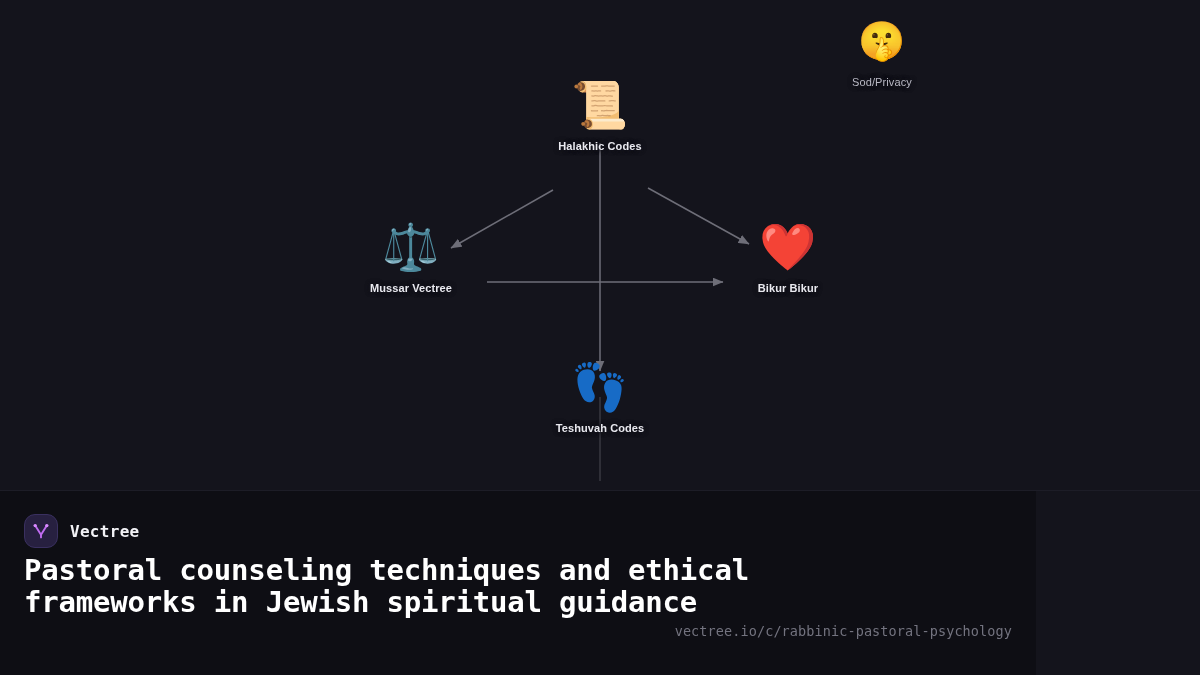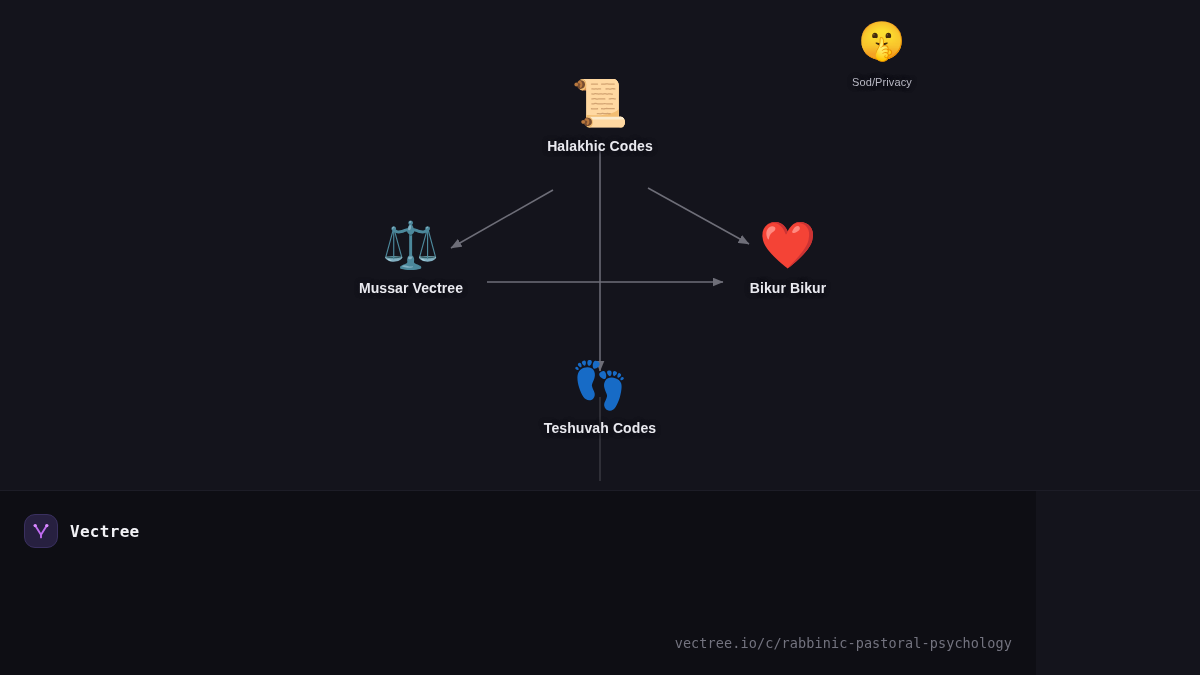--- a/index.html
+++ b/index.html
@@ -42,21 +42,21 @@
     font-size:46px;
     line-height:52px;
     height:54px;
     display:flex;
     align-items:center;
     justify-content:center;
     user-select:none;
   }
   .node-label {
     margin-top:8px;
-    font-size:14px;
+    font-size:11px;
     font-weight:bold;
     color:#e9e9ef;
     letter-spacing:0.1px;
     text-align:center;
     white-space:nowrap;
     text-shadow:0 0 5px #14141c, 0 0 5px #14141c, 0 0 3px #14141c;
   }
   .node.isolated .node-emoji { font-size:38px; line-height:44px; height:46px; }
   .node.isolated .node-label {
     font-size:11px;
@@ -103,21 +103,21 @@
     font-family:"DejaVu Sans Mono", monospace;
     font-size:29px;
     font-weight:bold;
     line-height:32px;
     color:#ffffff;
     letter-spacing:-0.2px;
     white-space:pre-wrap;
   }
   #url {
     position:absolute;
-    right:24px; bottom:24px;
+    right:24px; bottom:36px;
     font-family:"DejaVu Sans Mono", monospace;
     font-size:13.5px;
     color:#73737f;
     letter-spacing:0.1px;
   }
 </style>
 </head>
 <body>
 
 <div id="app">
@@ -173,18 +173,19 @@
         <svg width="20" height="20" viewBox="0 0 20 20" aria-hidden="true">
           <path d="M4.2 4.6 L10 13.8 L15.8 4.6" fill="none" stroke="#c06cf0" stroke-width="1.9" stroke-linecap="round" stroke-linejoin="round"></path>
           <path d="M10 13.8 L10 16.4" fill="none" stroke="#c06cf0" stroke-width="1.9" stroke-linecap="round"></path>
           <circle cx="4.2" cy="4.6" r="1.7" fill="#d98bff"></circle>
           <circle cx="15.8" cy="4.6" r="1.7" fill="#d98bff"></circle>
         </svg>
       </div>
       <div id="brand-name">Vectree</div>
     </div>
 
+    <div id="headline">Pastoral counseling techniques and ethical frameworks in Jewish spiritual guidance</div>
 
     <div id="url">vectree.io/c/rabbinic-pastoral-psychology</div>
 
   </div>
 
 </div>
 
 </body></html>

